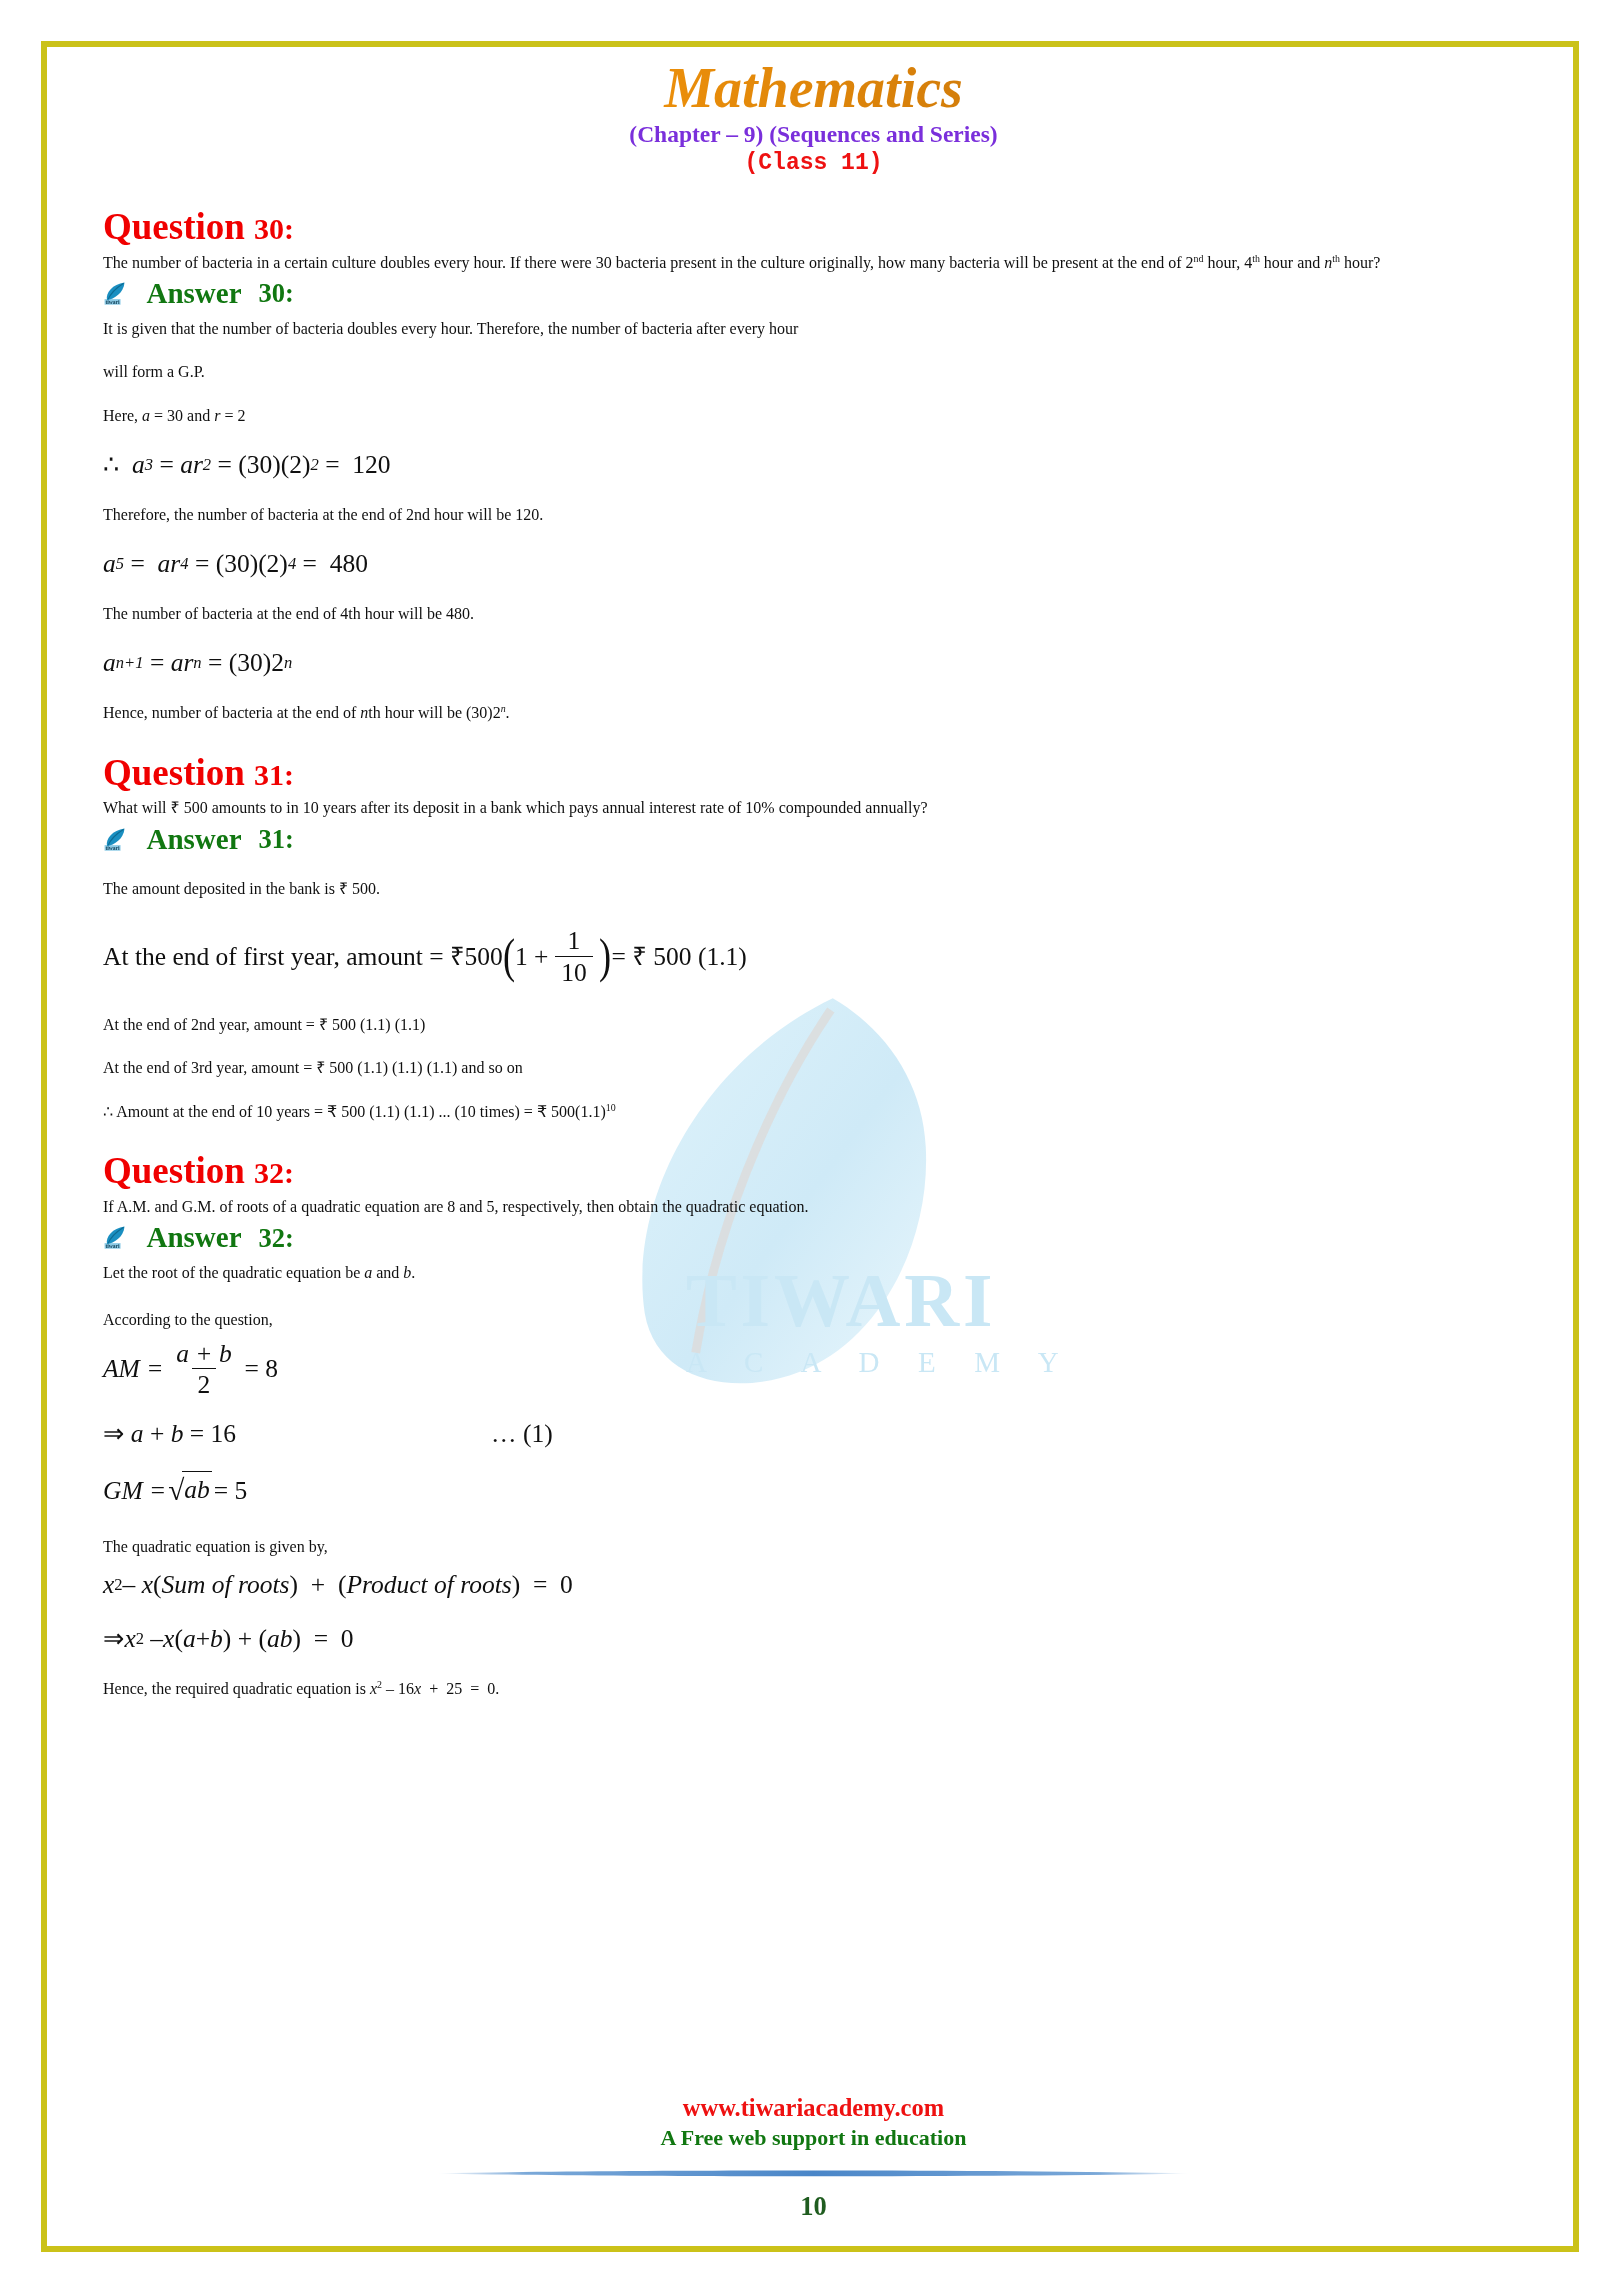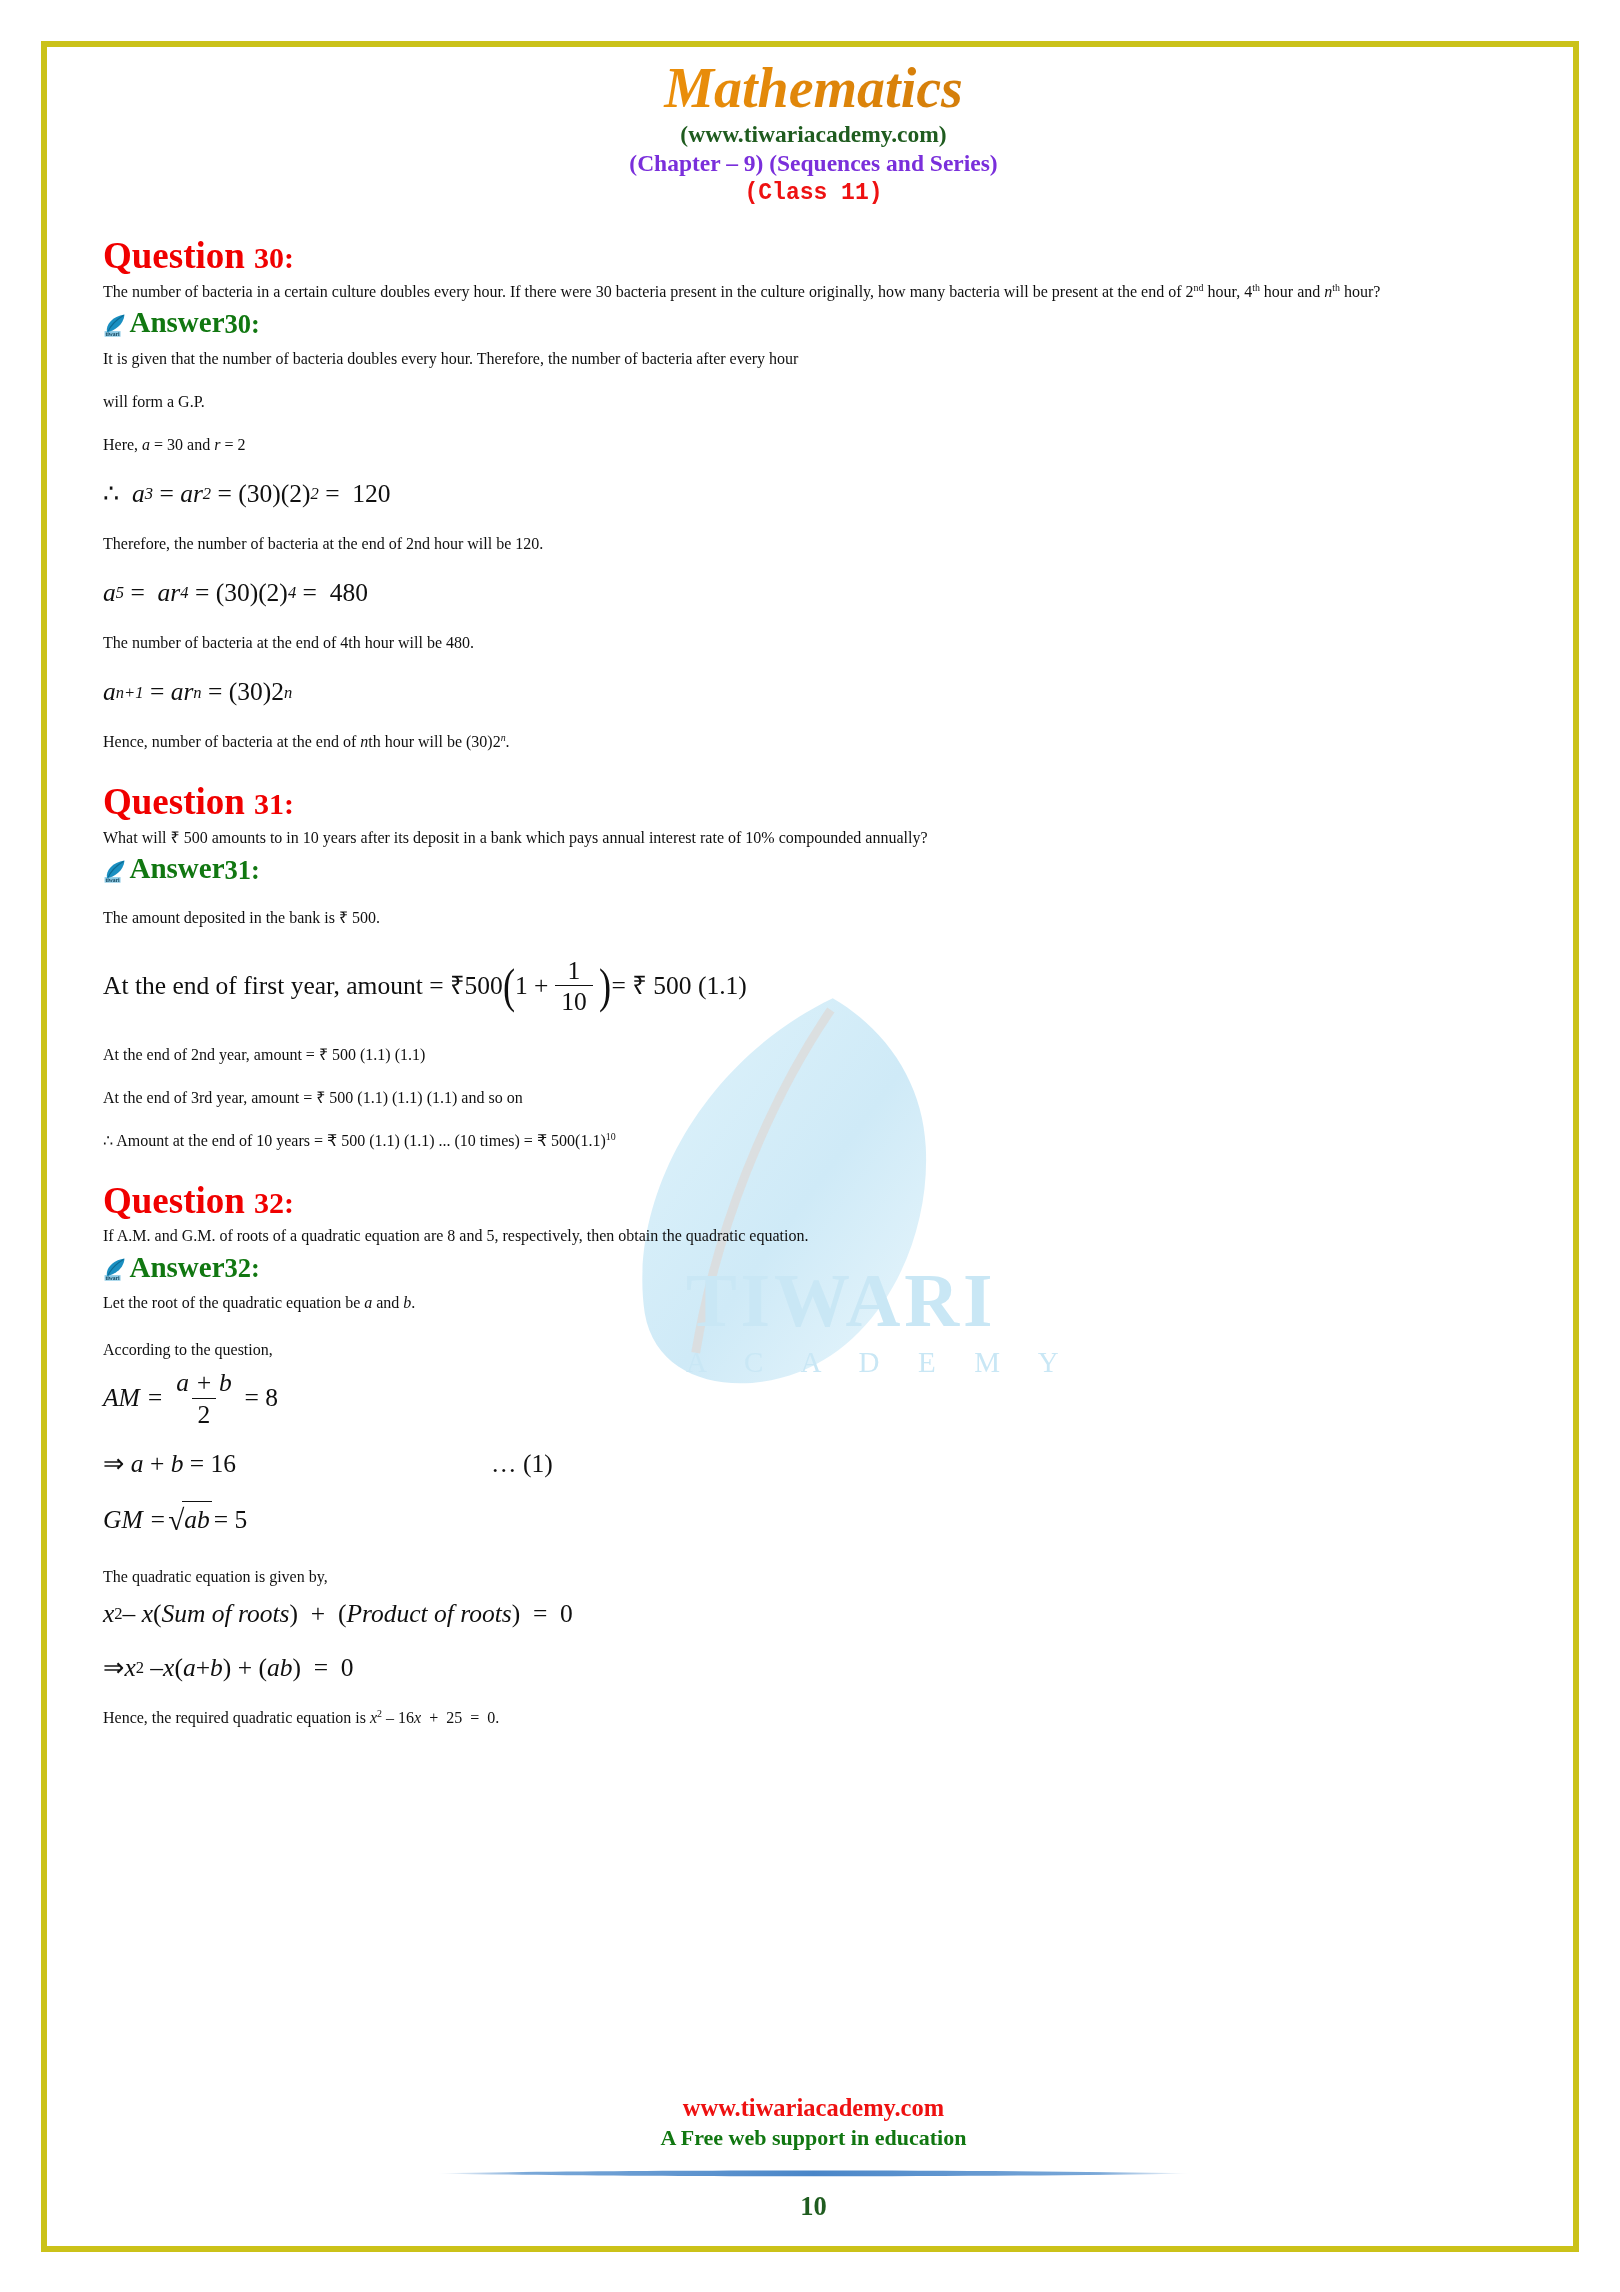--- a/index.html
+++ b/index.html
@@ -89,22 +89,23 @@
   .q-head .qnum {
     font-size: 30px;
   }
   .a-head {
     color: #117711;
     font-weight: bold;
     font-size: 29px;
     line-height: 1.15;
     margin: 3.9px 0 2.9px 0;
     display: flex;
-    align-items: flex-end;
-    font-family: "Liberation Serif", serif;
+    align-items: center;
+    font-family: "Liberation Serif", serif;
+    gap: 17px;
   }
   .a-head .anum { font-size: 26.5px; }
   .leaf-icon {
     width: 25.5px;
     height: 25.5px;
     margin-right: 1px;
     margin-bottom: 2px;
     flex: 0 0 auto;
     position: relative;
   }
@@ -257,21 +258,20 @@
 
   <div class="wm-text">
     <div class="wm-main">TIWARI</div>
     <div class="wm-sub">A C A D E M Y</div>
   </div>
 
   <div class="content layer-above">
 
     <div>
       <div class="doc-title">Mathematics</div>
-      <div class="site-line">(www.tiwariacademy.com)</div>
       <div class="chapter-line">(Chapter – 9) (Sequences and Series)</div>
       <div class="class-line">(Class 11)</div>
     </div>
 
     <div>
       <div class="q-head">
         <span>Question</span>
         <span class="qnum">30:</span>
       </div>
 

